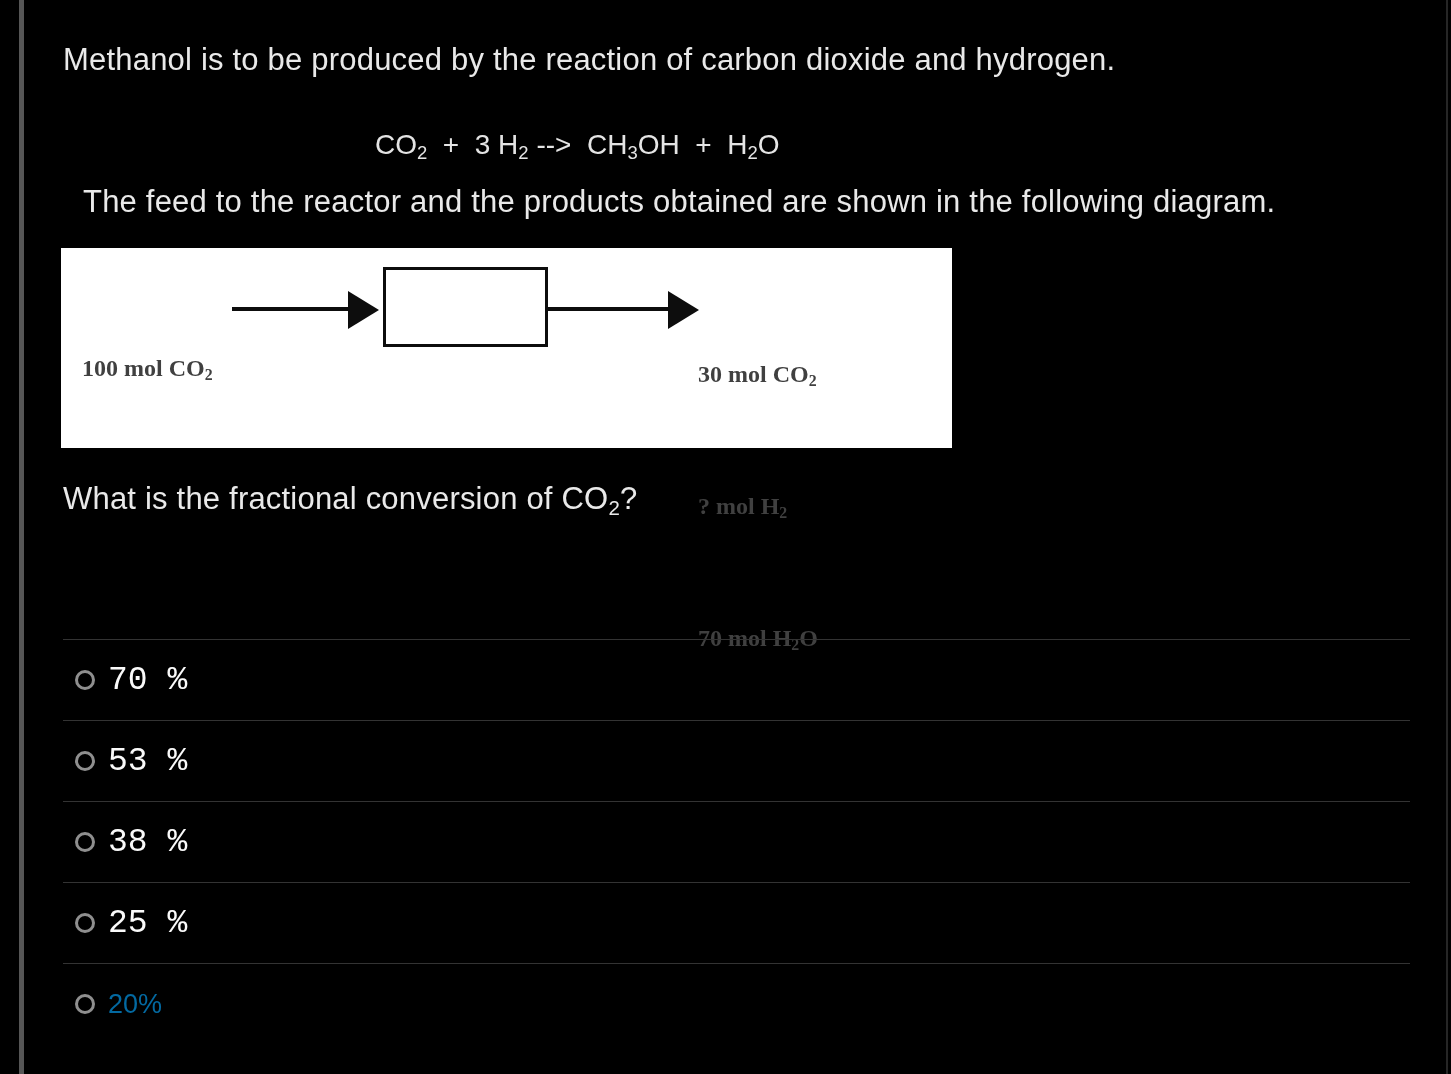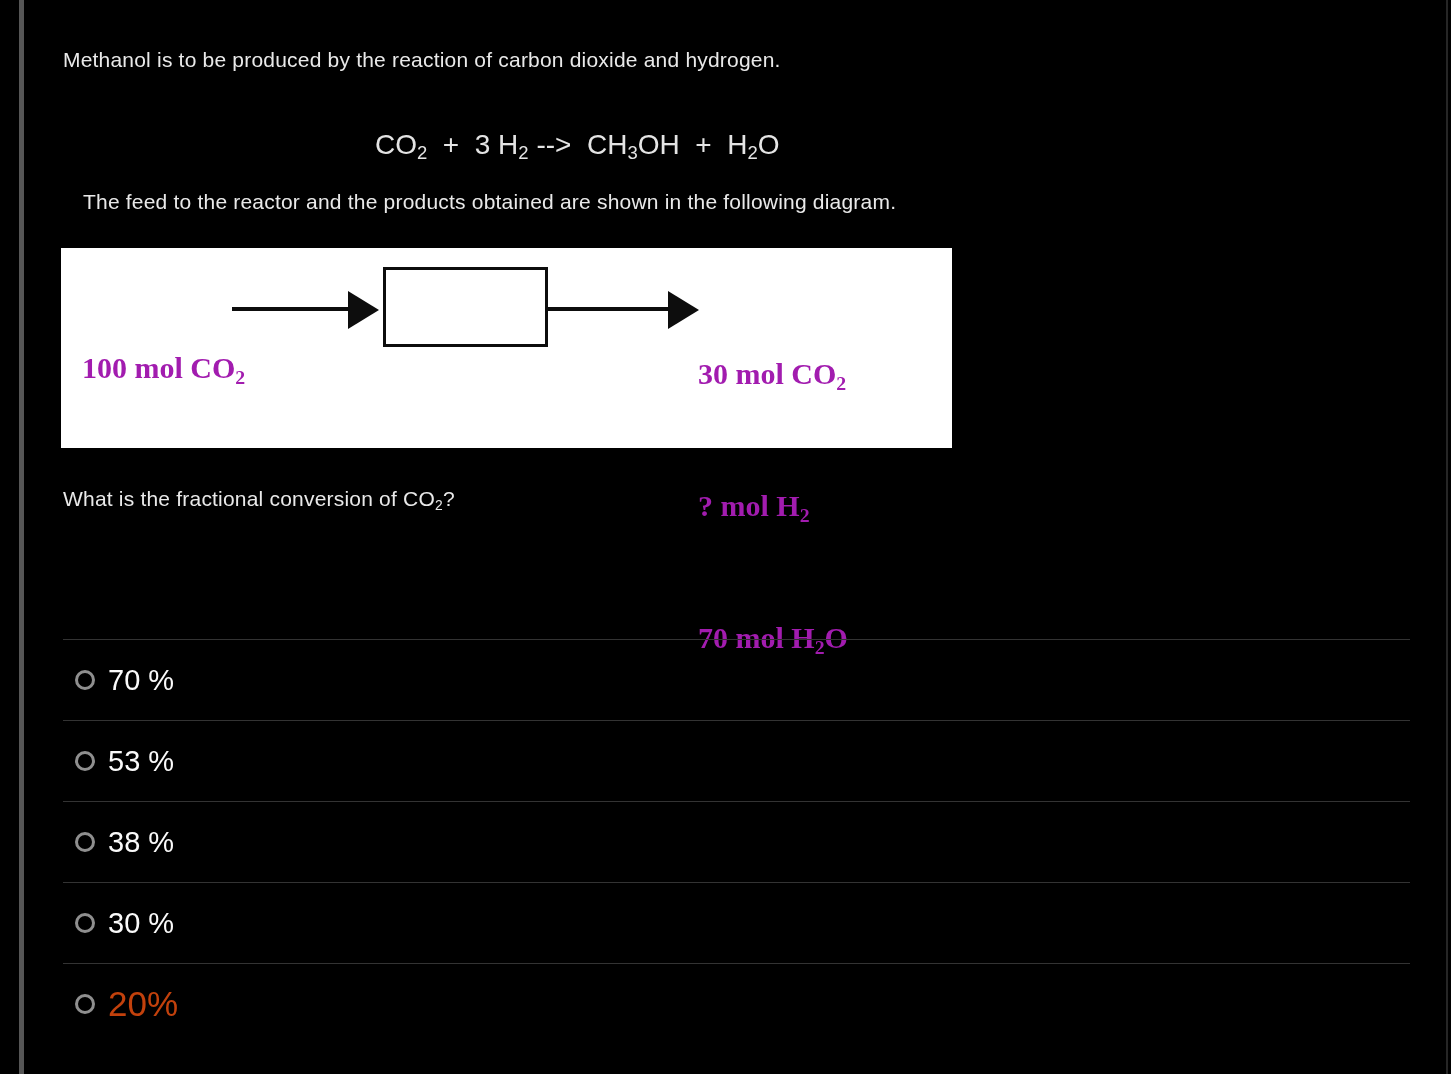--- a/index.html
+++ b/index.html
@@ -16,21 +16,21 @@
     width: 5px; height: 100%;
     background: #565656;
   }
   .right-line {
     position: absolute; left: 1446px; top: 0;
     width: 2px; height: 100%;
     background: #262626;
   }
   .txt {
     position: absolute; left: 63px;
-    font-size: 21px; font-weight: 300;
+    font-size: 31px; font-weight: 300;
     letter-spacing: 0.2px;
     color: #e9e9e9;
     line-height: 32px;
   }
   .intro { top: 44px; }
   .equation {
     position: absolute; left: 375px; top: 110px;
     font-size: 28px; font-weight: 300;
     color: #e4e4e4;
     white-space: pre;
@@ -44,22 +44,22 @@
   
   .diagram {
     position: absolute; left: 61px; top: 248px;
     width: 891px; height: 200px;
     background: #ffffff;
   }
   .dg-text {
     position: absolute;
     font-family: "Liberation Serif", "DejaVu Serif", serif;
     font-weight: 600;
-    font-size: 30px; line-height: 44px;
-    color: #a21caf;
+    font-size: 24px; line-height: 44px;
+    color: #404040;
     white-space: pre;
   }
   .feed-label { left: 21px; top: 10px; }
   .product-label { left: 637px; top: 16px; }
   .arrow-line {
     position: absolute; top: 59px; height: 4px;
     background: #0d0d0d;
   }
   .arrow-head {
     position: absolute; top: 43px;
@@ -95,29 +95,29 @@
   .radio {
     width: 20px; height: 20px;
     border: 3px solid #8f8f8f;
     border-radius: 50%;
     background: transparent;
     flex: 0 0 auto;
     margin-right: 13px;
   }
   .option-label { color: #fafafa; }
   .opt-serif {
-    font-family: Liberation Sans, sans-serif;
-    font-size: 29px;
+    font-family: Liberation Mono, monospace;
+    font-size: 33px;
     white-space: pre;
   }
   .opt-sans {
     font-family: "Liberation Sans", "DejaVu Sans", sans-serif;
     font-weight: 300;
-    font-size: 35px;
-    color: #c2410c;
+    font-size: 27px;
+    color: #0369a1;
   }
 </style>
 </head>
 <body>
 
 <div class="left-bar"></div>
 <div class="right-line"></div>
 
 <div class="txt intro">Methanol is to be produced by the reaction of carbon dioxide and hydrogen.</div>
 
@@ -155,19 +155,19 @@
     <div class="option-row">
       <span class="radio"></span>
       <span class="option-label opt-serif">53 %</span>
     </div>
     <div class="option-row">
       <span class="radio"></span>
       <span class="option-label opt-serif">38 %</span>
     </div>
     <div class="option-row">
       <span class="radio"></span>
-      <span class="option-label opt-serif">30 %</span>
+      <span class="option-label opt-serif">25 %</span>
     </div>
     <div class="option-row">
       <span class="radio"></span>
       <span class="option-label opt-sans">20%</span>
     </div>
   </div>
 
 </body></html>

